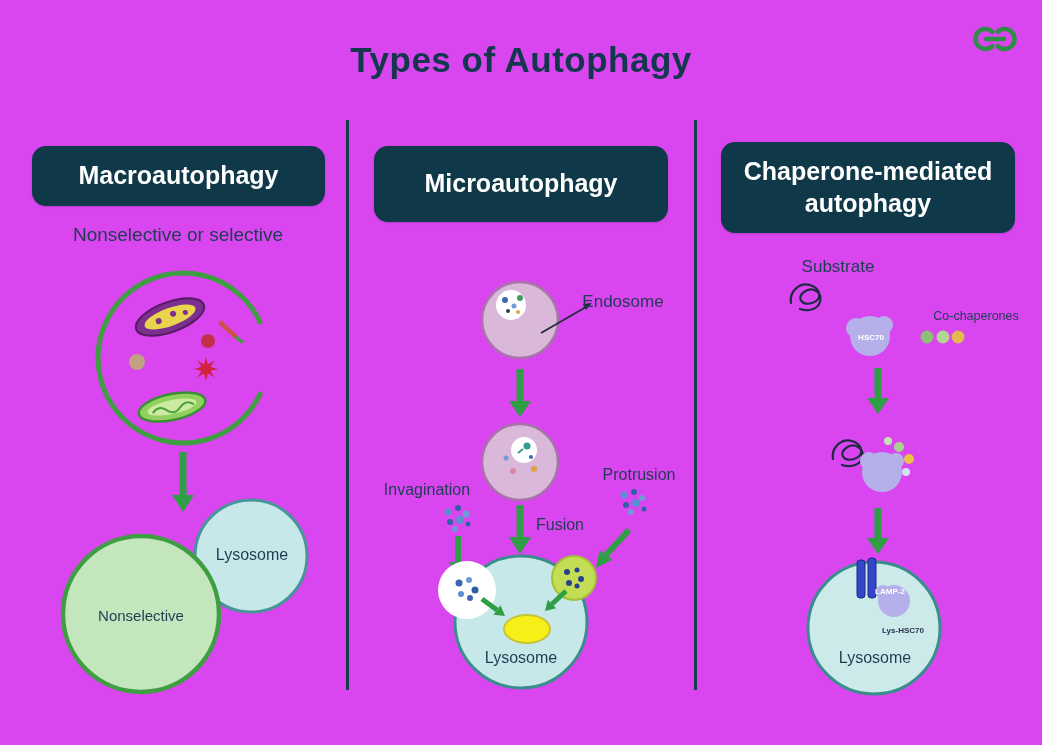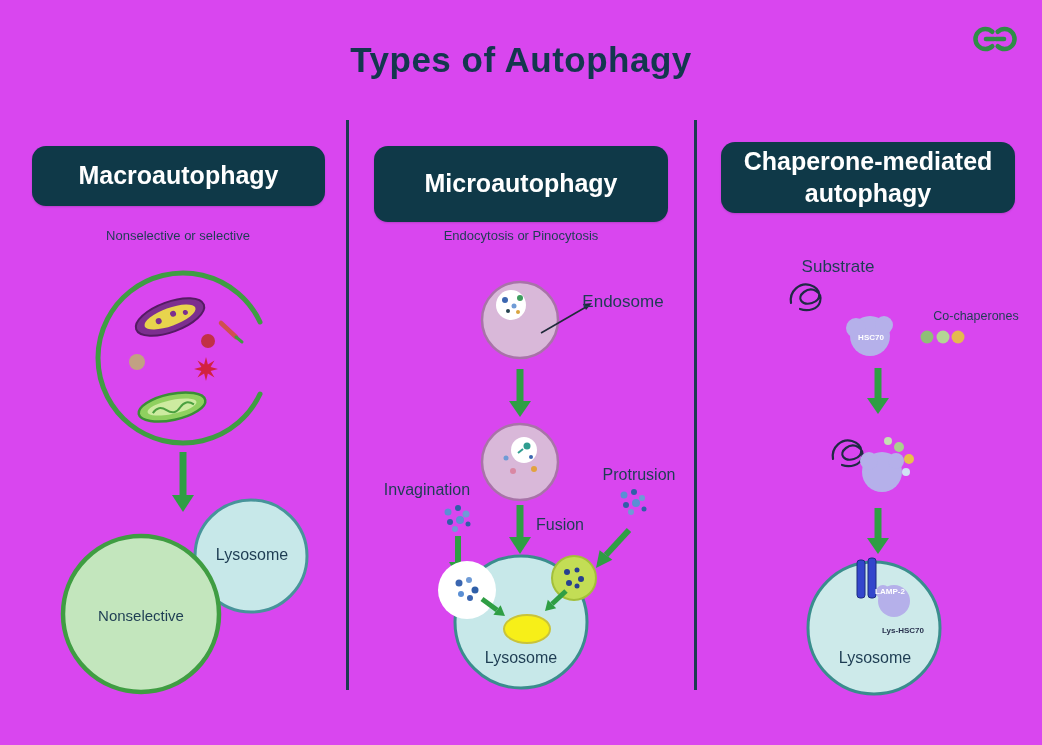--- a/index.html
+++ b/index.html
@@ -13,21 +13,21 @@
   .logo-wrap { position:absolute; right:18px; top:22px; }
   .divider { position:absolute; top:120px; height:570px; width:3px; background:#1b3c50; }
   .pill {
     position:absolute; background:#0f3948; color:#ffffff; border-radius:14px;
     display:flex; align-items:center; justify-content:center; text-align:center;
     font-size:25px; font-weight:600; line-height:1.25; padding:4px 14px;
     box-shadow:0 1px 2px rgba(0,0,0,0.15);
   }
   .subtitle {
     position:absolute; transform:translate(-50%,-50%); color:#1e3d53;
-    font-size:13px; font-weight:500; white-space:nowrap;
+    font-size:19px; font-weight:500; white-space:nowrap;
   }
   .lbl {
     position:absolute; transform:translate(-50%,-50%); color:#1e3d53;
     font-size:16px; font-weight:500; white-space:nowrap;
   }
   .lbl-lg { font-size:17px; }
   .lbl-sm { font-size:12.5px; }
   .lbl-xs { font-size:8px; font-weight:700; }
   .lbl-white { color:#ffffff; }
   svg.art { position:absolute; left:0; top:0; }
@@ -50,26 +50,25 @@
 
   <div class="divider" style="left:346px;"></div>
   <div class="divider" style="left:694px;"></div>
 
   <div class="pill" style="left:32px; top:146px; width:293px; height:60px;">
     <span>Macroautophagy</span>
   </div>
   <div class="pill" style="left:374px; top:146px; width:294px; height:76px;">
     <span>Microautophagy</span>
   </div>
-  <div class="pill" style="left:721px; top:142px; width:294px; height:71px;">
+  <div class="pill" style="left:721px; top:142px; width:294px; height:91px;">
     <span>Chaperone-mediated autophagy</span>
   </div>
 
   <div class="subtitle" style="left:178px; top:235px;">Nonselective or selective</div>
-  <div class="subtitle" style="left:521px; top:235px;">Endocytosis or Pinocytosis</div>
 
   <svg class="art" width="1042" height="745" viewBox="0 0 1042 745">
     <defs>
       <path id="squiggle" d="M 791 303 C 789 291 800 282 810 285 C 822 289 822 300 812 303 C 802 306 796 298 804 292 C 812 286 823 292 820 302 C 818 309 808 312 800 309" fill="none" stroke="#1f2a44" stroke-width="2.2" stroke-linecap="round"></path>
     </defs>
 
     <g>
       <path d="M 260 322 A 85 85 0 1 0 260 394" fill="none" stroke="#3f9d42" stroke-width="5" stroke-linecap="round"></path>
     </g>
     <g transform="rotate(-20 170 317)">

